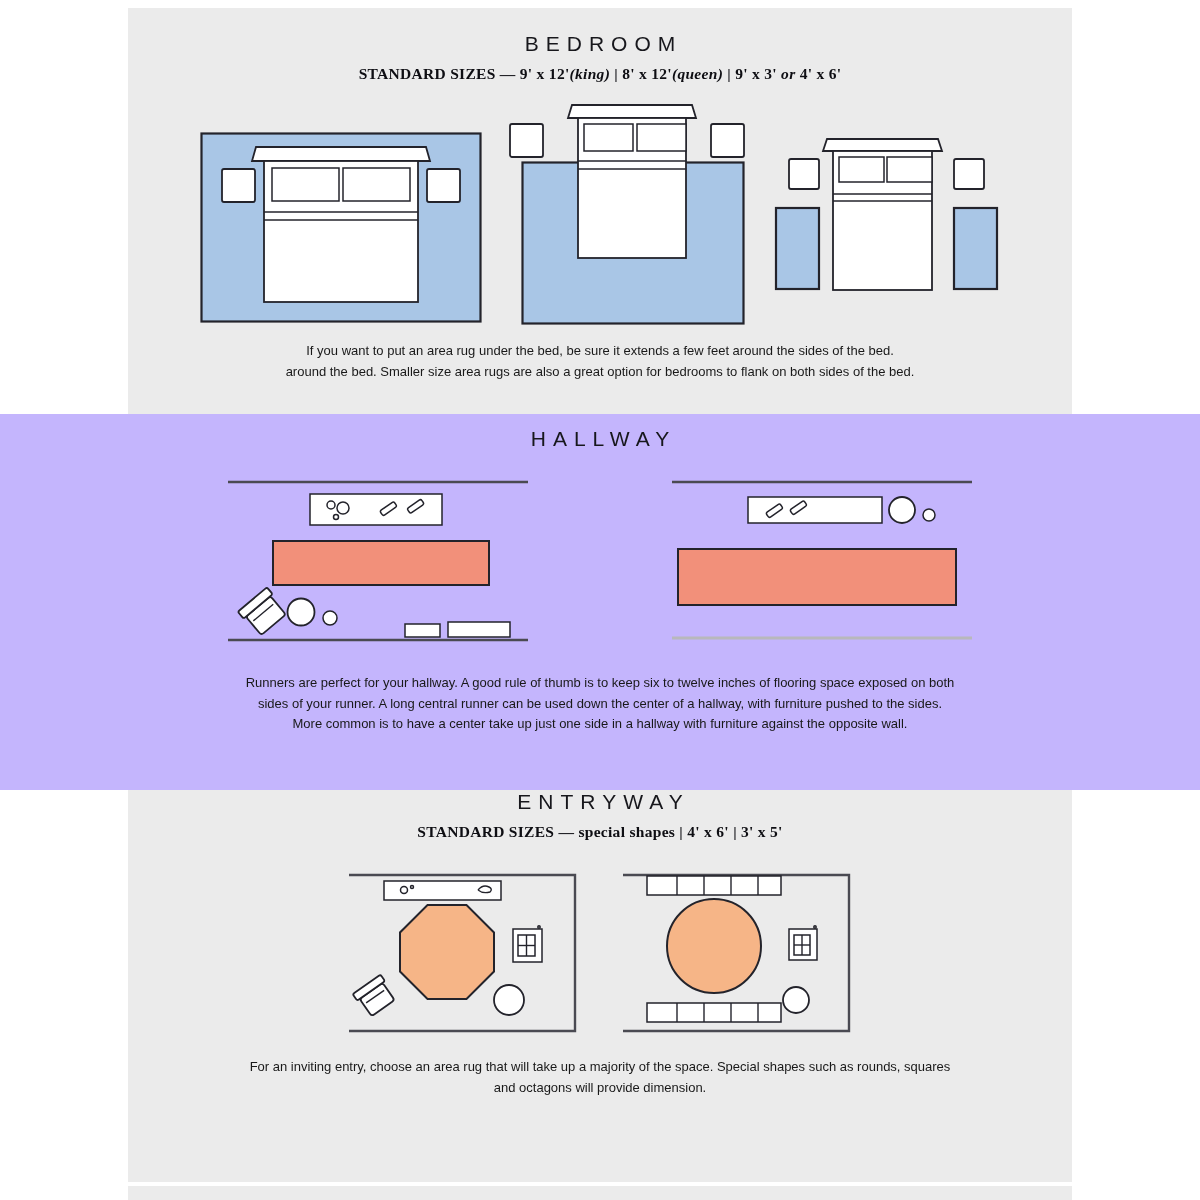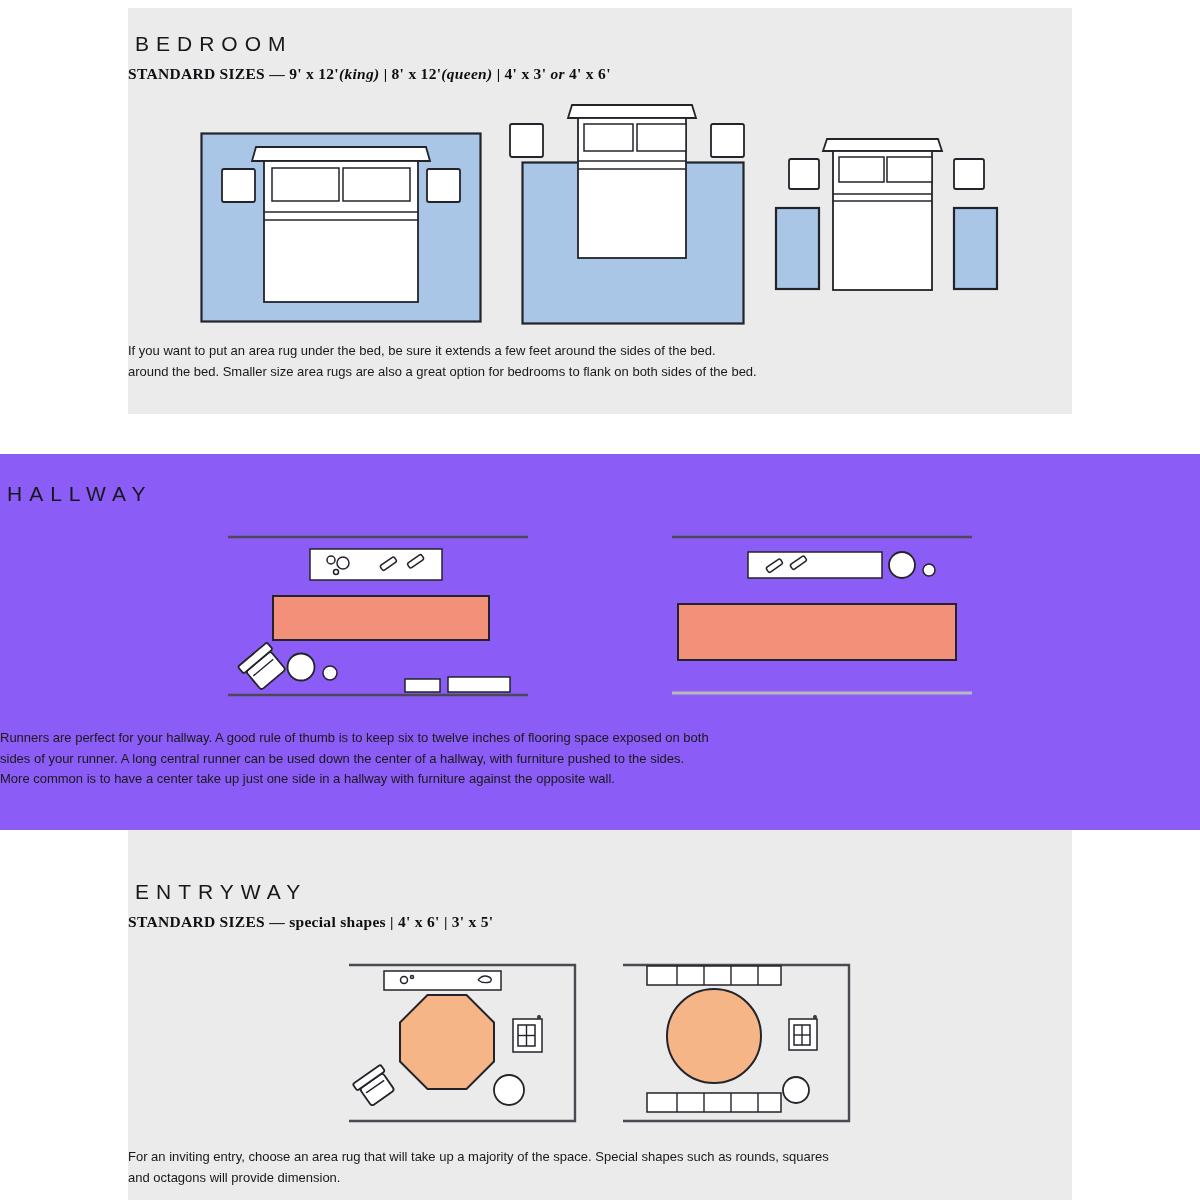--- a/index.html
+++ b/index.html
@@ -1,29 +1,29 @@
 <!DOCTYPE html>
 <html style="--page-bg: #ffffff; --panel-bg: #ebebeb; --rug-blue: #a9c6e6; --rug-coral: #f2907a; --rug-orange: #f6b587; --ink: #23232b; --wall: #4a4a52;"><head>
 <meta charset="utf-8">
 <style>
   html,body{margin:0;padding:0;background:#fff;}
   body{width:1200px;height:1200px;overflow:hidden;font-family:"Liberation Serif",serif;}
   .sheet{position:relative;width:1200px;height:1200px;background:var(--page-bg,#fff);}
   .panel{margin:0 128px;background:var(--panel-bg,#ebebeb);}
   .panel-stub{margin:4px 128px 0;height:14px;background:var(--panel-bg,#ebebeb);}
-  .sec{text-align:left;}
+  .sec{text-align:center;}
   .sec-title{font-family:"Liberation Sans",sans-serif;font-weight:400;font-size:21px;
              letter-spacing:7px;text-indent:7px;color:#17171c;}
   .sec-sizes{font-family:"Liberation Serif",serif;font-weight:700;font-size:15.5px;
              letter-spacing:.3px;color:#0e0e13;margin-top:9px;}
   .sec-sizes em{}
   .sec-desc{font-family:Liberation Sans, sans-serif;font-size:13px;line-height:20.5px;color:#191919;}
   .bedroom-panel{height:406px;margin-top:8px;padding-top:24px;box-sizing:border-box;}
-  .hallway-sec{height:376px;padding-top:28px;box-sizing:border-box;background:#8b5cf6;margin-top:40px;}
-  .entry-panel{height:392px;padding-top:50px;box-sizing:border-box;}
+  .hallway-sec{height:376px;padding-top:13px;box-sizing:border-box;background:#c4b5fd;}
+  .entry-panel{height:392px;box-sizing:border-box;}
   .diagrow{display:flex;justify-content:center;align-items:flex-start;}
   .bed-row{margin-top:18px;gap:26px;height:228px;}
   .hall-row{margin-top:26px;gap:144px;height:172px;}
   .entry-row{margin-top:26px;gap:42px;height:174px;}
   .bed-row .d1{margin-top:31px;}
   .bed-row .d3{margin-top:37px;}
   .desc-bed{margin-top:12px;}
   .desc-hall{margin-top:24px;}
   .desc-entry{margin-top:16px;}
   
@@ -36,21 +36,21 @@
   .wall{stroke:var(--wall,#4a4a52);stroke-width:2.4;fill:none;}
   .wall-light{stroke:#b8b8bc;stroke-width:3;fill:none;}
 </style>
 </head>
 <body>
 
 <div class="sheet">
 
   <section class="panel bedroom-panel sec">
     <div class="sec-title">BEDROOM</div>
-    <div class="sec-sizes"><span>STANDARD SIZES — 9' x 12'</span><em>(king)</em><span> | 8' x 12'</span><em>(queen)</em><span> | 4' x 3' </span><em>or</em><span> 4' x 6'</span></div>
+    <div class="sec-sizes"><span>STANDARD SIZES — 9' x 12'</span><em>(king)</em><span> | 8' x 12'</span><em>(queen)</em><span> | 9' x 3' </span><em>or</em><span> 4' x 6'</span></div>
 
     <div class="diagrow bed-row">
 
       <svg class="d1" width="282" height="191" viewBox="0 0 282 191">
         <rect class="rug-blue" x="1.5" y="1.5" width="279" height="188"></rect>
         <rect class="furn" x="22" y="37" width="33" height="33" rx="2"></rect>
         <rect class="furn" x="227" y="37" width="33" height="33" rx="2"></rect>
         <g>
           <polygon class="furn" points="56,15 226,15 230,29 52,29"></polygon>
           <rect class="furn" x="64" y="29" width="154" height="141"></rect>

